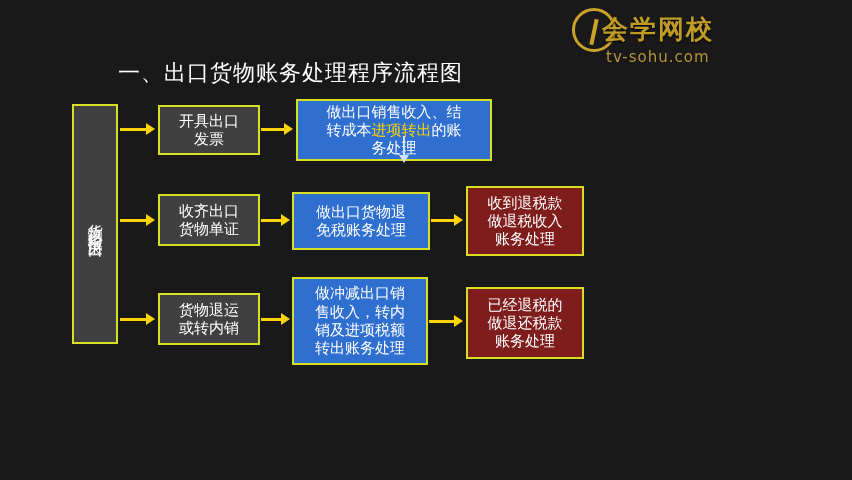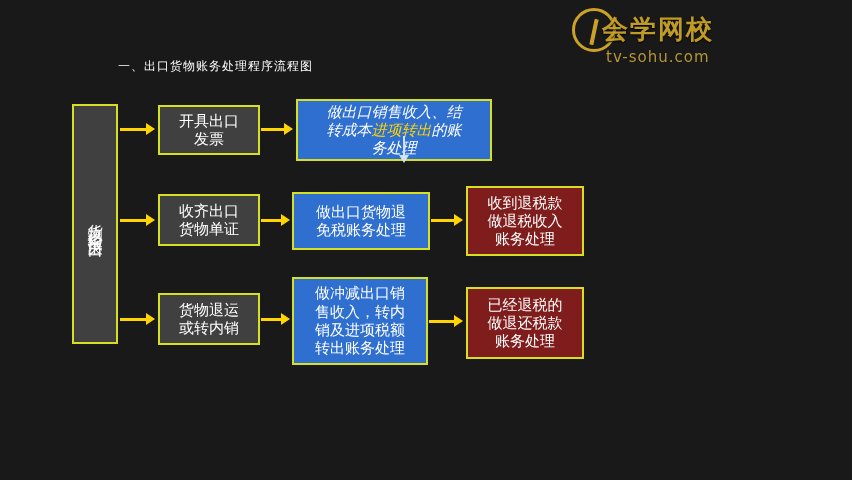--- a/index.html
+++ b/index.html
@@ -26,21 +26,21 @@
     opacity:.95;white-space:nowrap;
   }
   .wm .en{
     position:absolute;left:34px;top:40px;font-size:15px;color:#c4a23a;
     letter-spacing:1px;opacity:.9;white-space:nowrap;
     font-family:"DejaVu Sans","Liberation Sans",sans-serif;
   }
 
   
   .title{
-    position:absolute;left:118px;top:58px;color:#ffffff;font-size:12px;
+    position:absolute;left:118px;top:58px;color:#ffffff;font-size:22px;
     letter-spacing:1px;white-space:nowrap;
   }
 
   
   .box{
     position:absolute;box-sizing:border-box;display:flex;
     align-items:center;justify-content:center;text-align:center;
     line-height:1.22;white-space:pre-line;
   }
   .box.green{background:#404040;border:2px solid #d7df23;color:#ffffff;font-size:15px;}
@@ -91,21 +91,21 @@
   </div>
   <div class="box green" style="left:158px;top:194px;width:102px;height:52px;">
     <span>收齐出口
 货物单证</span>
   </div>
   <div class="box green" style="left:158px;top:293px;width:102px;height:52px;">
     <span>货物退运
 或转内销</span>
   </div>
 
-  <div class="box blue" style="left:296px;top:99px;width:196px;height:62px;padding:0 24px;font-style:italic;">
+  <div class="box blue" style="left:296px;top:99px;width:196px;height:62px;padding:0 24px;">
     <span><span>做出口销售收入、结
 转成本</span><span class="hl">进项转出</span><span>的账
 务处理</span></span>
   </div>
   <div class="box blue" style="left:292px;top:192px;width:138px;height:58px;">
     <span>做出口货物退
 免税账务处理</span>
   </div>
   <div class="box blue" style="left:292px;top:277px;width:136px;height:88px;">
     <span>做冲减出口销

